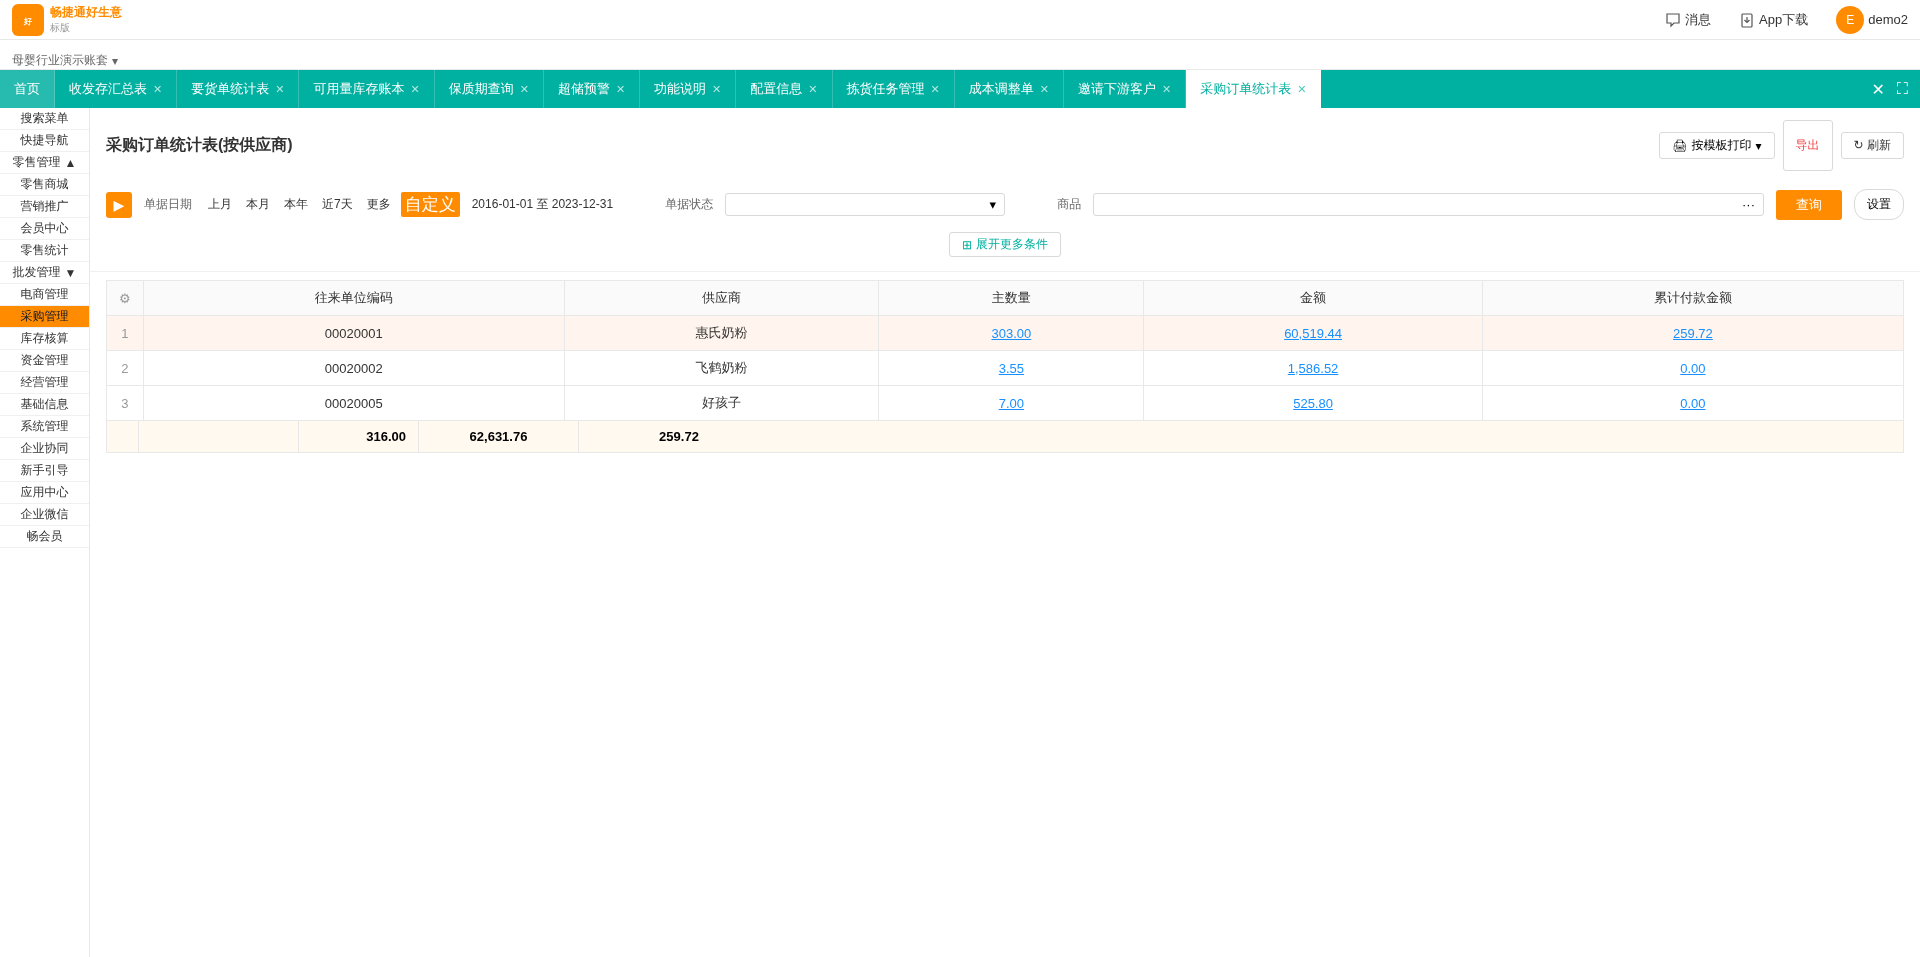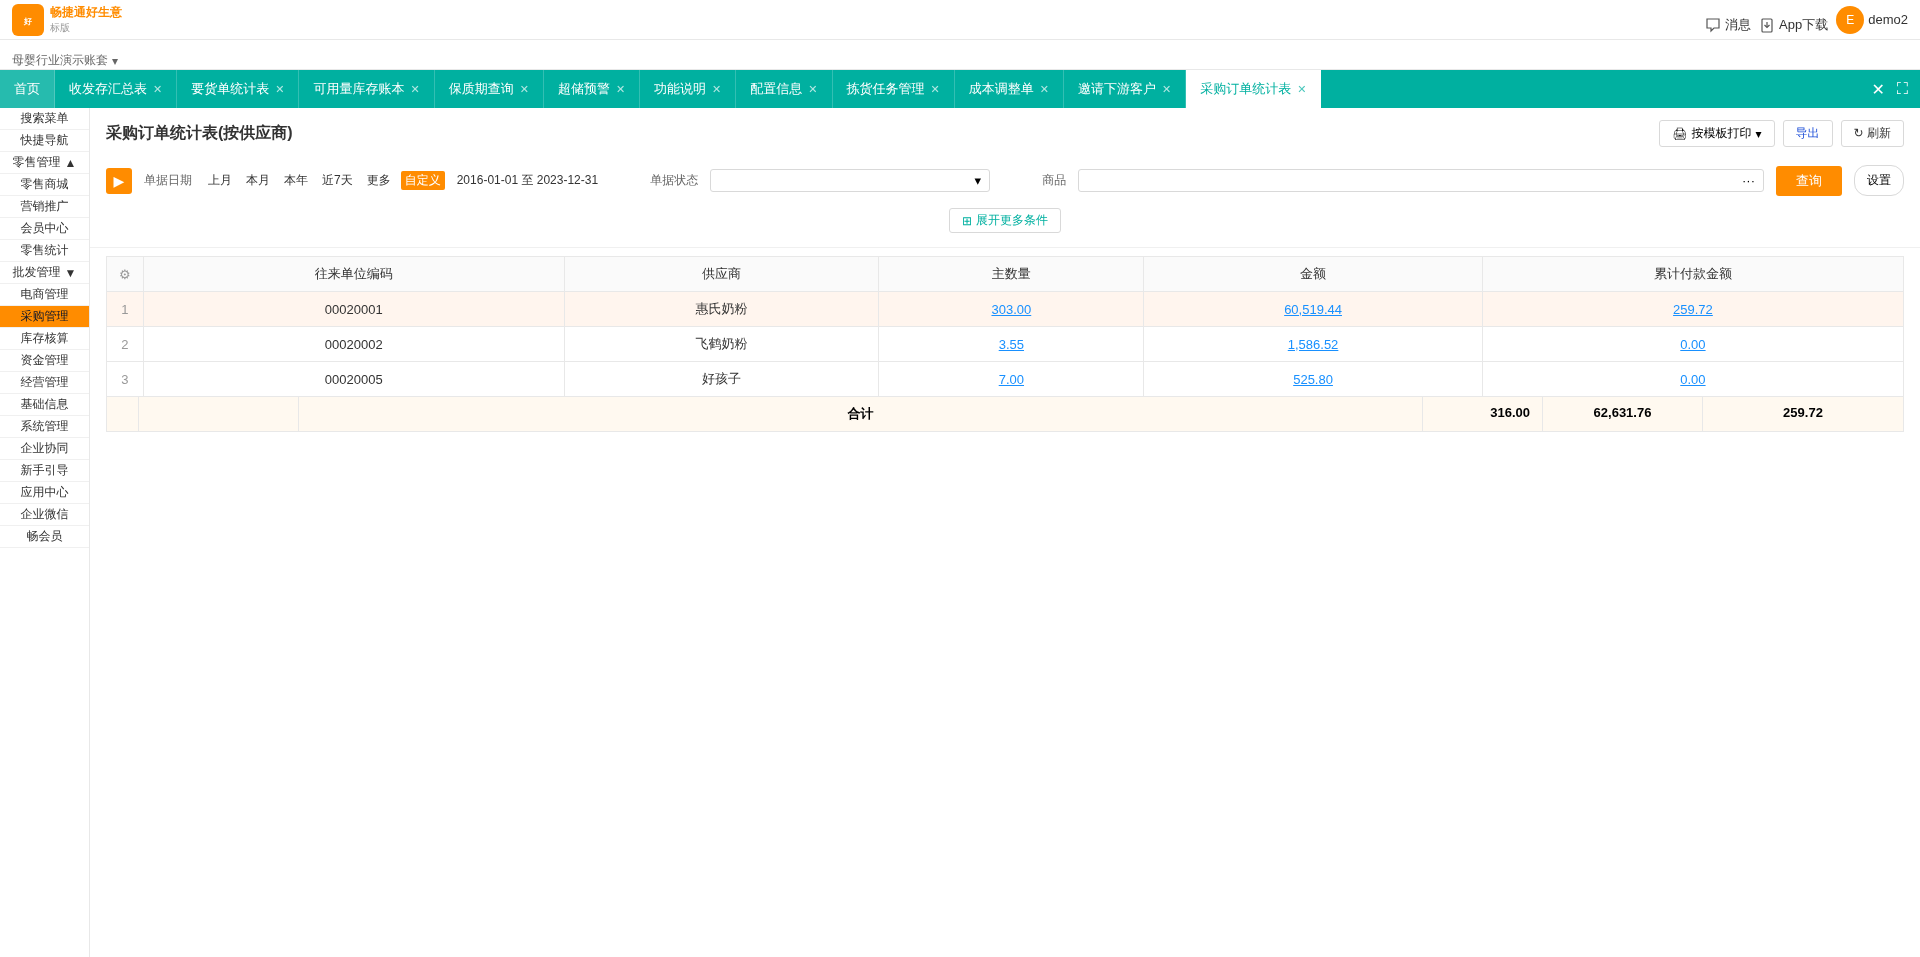--- a/index.html
+++ b/index.html
@@ -10,21 +10,21 @@
       height: 40px;
       background: #fff;
       display: flex;
       align-items: center;
       justify-content: space-between;
       padding: 0 12px;
       border-bottom: 1px solid #e8e8e8;
     }
     .logo-area { display: flex; align-items: center; gap: 6px; }
     .logo-icon { width: 32px; height: 32px; background: #ff8c00; border-radius: 6px; display: flex; align-items: center; justify-content: center; color: white; font-size: 10px; font-weight: bold; }
-    .top-right { display: flex; align-items: flex-end; gap: 8px; }
+    .top-right { display: flex; align-items: center; gap: 28px; }
     .top-right-item { display: flex; align-items: center; gap: 4px; font-size: 13px; color: #333; cursor: pointer; }
     .avatar { width: 28px; height: 28px; border-radius: 50%; background: #ff8c00; display: flex; align-items: center; justify-content: center; color: white; font-size: 12px; }
 
     
     .workspace-bar {
       height: 30px;
       background: #fff;
       display: flex;
       align-items: flex-end;
       padding: 0 12px;
@@ -101,37 +101,37 @@
     .page-header {
       padding: 12px 16px 8px;
       display: flex;
       align-items: center;
       justify-content: space-between;
       background: #fff;
     }
     .page-title { font-size: 16px; font-weight: bold; color: #333; }
     .page-actions { display: flex; align-items: center; gap: 8px; }
     .btn-template { background: #fff; border: 1px solid #d9d9d9; padding: 4px 12px; border-radius: 3px; cursor: pointer; font-size: 12px; display: flex; align-items: center; gap: 4px; }
-    .btn-export { background: #fff; border: 1px solid #d9d9d9; padding: 4px 12px; border-radius: 3px; cursor: pointer; font-size: 12px; color: #1d4ed8; }
+    .btn-export { background: #fff; border: 1px solid #d9d9d9; padding: 16px 12px; border-radius: 3px; cursor: pointer; font-size: 12px; color: #ef4444; }
     .btn-refresh { background: #fff; border: 1px solid #d9d9d9; padding: 4px 12px; border-radius: 3px; cursor: pointer; font-size: 12px; color: #333; }
     .btn-query { background: #ff8c00; color: #fff; border: none; padding: 6px 20px; border-radius: 3px; cursor: pointer; font-size: 13px; }
     .btn-settings { background: #fff; border: 1px solid #d9d9d9; padding: 6px 12px; border-radius: 13px; cursor: pointer; font-size: 12px; }
 
     
     .filter-area {
       padding: 10px 16px;
       background: #fff;
       border-bottom: 1px solid #f0f0f0;
     }
     .filter-row { display: flex; align-items: center; gap: 12px; flex-wrap: wrap; margin-bottom: 8px; }
     .filter-label { font-size: 12px; color: #666; white-space: nowrap; }
     .filter-date-shortcuts { display: flex; gap: 6px; align-items: center; }
     .date-shortcut { font-size: 12px; color: #333; cursor: pointer; padding: 2px 4px; }
     .date-range { font-size: 12px; color: #333; }
-    .custom-tag { background: #ff8c00; color: #fff; font-size: 12px; padding: 1px 4px; border-radius: 2px; cursor: pointer; }
+    .custom-tag { background: #ff8c00; color: #fff; font-size: 17px; padding: 1px 4px; border-radius: 2px; cursor: pointer; }
     .filter-input-wrap { display: flex; align-items: center; border: 1px solid #d9d9d9; border-radius: 3px; padding: 3px 8px; flex: 0 0 280px; }
     .filter-input { border: none; outline: none; font-size: 12px; width: 100%; }
     .filter-select-wrap { display: flex; align-items: center; border: 1px solid #d9d9d9; border-radius: 3px; padding: 3px 8px; flex: 0 0 280px; cursor: pointer; }
     .filter-select-text { font-size: 12px; color: #999; flex: 1; }
     .expand-row { display: flex; justify-content: center; padding: 4px 0; }
     .expand-btn { display: flex; align-items: center; gap: 4px; color: #00b0a0; font-size: 12px; cursor: pointer; border: 1px solid #d9d9d9; padding: 3px 12px; border-radius: 3px; background: #fff; }
     .orange-arrow { width: 26px; height: 26px; background: #ff8c00; display: flex; align-items: center; justify-content: center; border-radius: 3px; cursor: pointer; color: white; font-size: 14px; }
 
     
     .table-area { padding: 0 16px 16px; }
@@ -421,23 +421,20 @@
               <td><span class="link-val">7.00</span></td>
               <td><span class="link-val">525.80</span></td>
               <td><span class="link-val">0.00</span></td>
             </tr>
           </tbody>
         </table>
 
         <div style="display:flex; background:#fff9f0; border:1px solid #e8e8e8; border-top:none;">
           <div style="width:32px; padding:8px 12px; border-right:1px solid #e8e8e8;"></div>
           <div style="width:160px; padding:8px 12px; font-weight:bold; border-right:1px solid #e8e8e8; text-align:center;"></div>
-          <div style="flex:1; padding:8px 12px; font-weight:bold; border-right:1px solid #e8e8e8; text-align:center;">
-            <span>合计</span>
-          </div>
           <div style="width:120px; padding:8px 12px; font-weight:bold; border-right:1px solid #e8e8e8; text-align:right;">
             <span>316.00</span>
           </div>
           <div style="width:160px; padding:8px 12px; font-weight:bold; border-right:1px solid #e8e8e8; text-align:center;">
             <span>62,631.76</span>
           </div>
           <div style="width:200px; padding:8px 12px; font-weight:bold; text-align:center;">
             <span>259.72</span>
           </div>
         </div>

